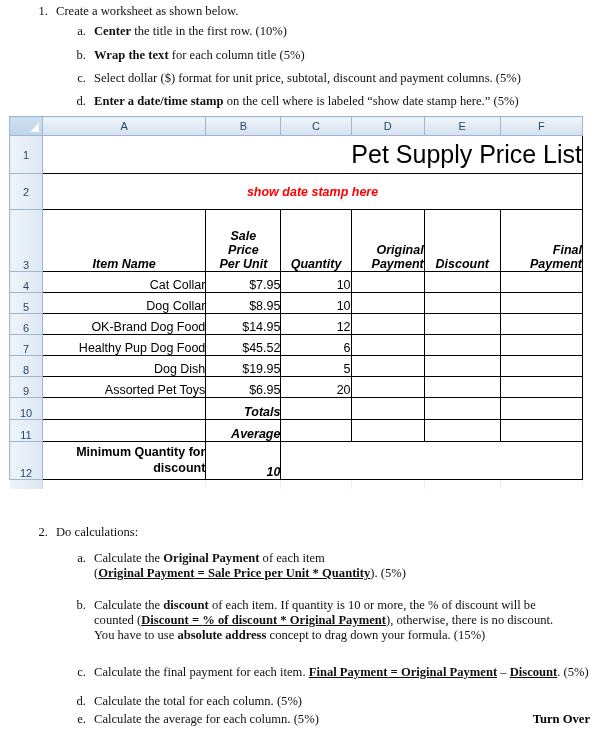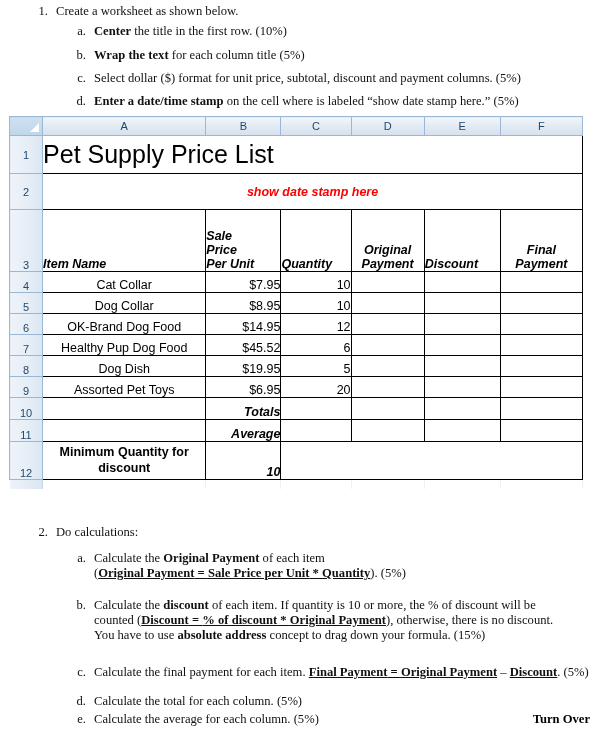--- a/index.html
+++ b/index.html
@@ -72,29 +72,29 @@
     font-family:"Liberation Sans",sans-serif;
     font-size:12.5px;
     vertical-align:bottom;
     padding:0 3px 1px 3px;
     white-space:nowrap;
     overflow:hidden;
   }
   .c.noleft{border-left:none;}
   .c.noright{border-right:none;}
   .right{text-align:right;}
-  .center{}
-  .left{text-align:center;}
+  .center{text-align:center;}
+  .left{text-align:right;}
   .bold{font-weight:bold;}
   .bi{font-weight:bold;font-style:italic;}
   .serif-bi{font-family:"Liberation Serif",serif;font-weight:bold;font-style:italic;font-size:13.5px;}
   .title-cell{
     font-family:"Liberation Sans",sans-serif;
     font-size:25px;
-    text-align:left;
+    text-align:right;
     vertical-align:middle;
     letter-spacing:0px;
   }
   .red{
     color:#ff0000;
     font-weight:bold;
     font-style:italic;
     font-size:12.5px;
     text-align:center;
     vertical-align:middle;

